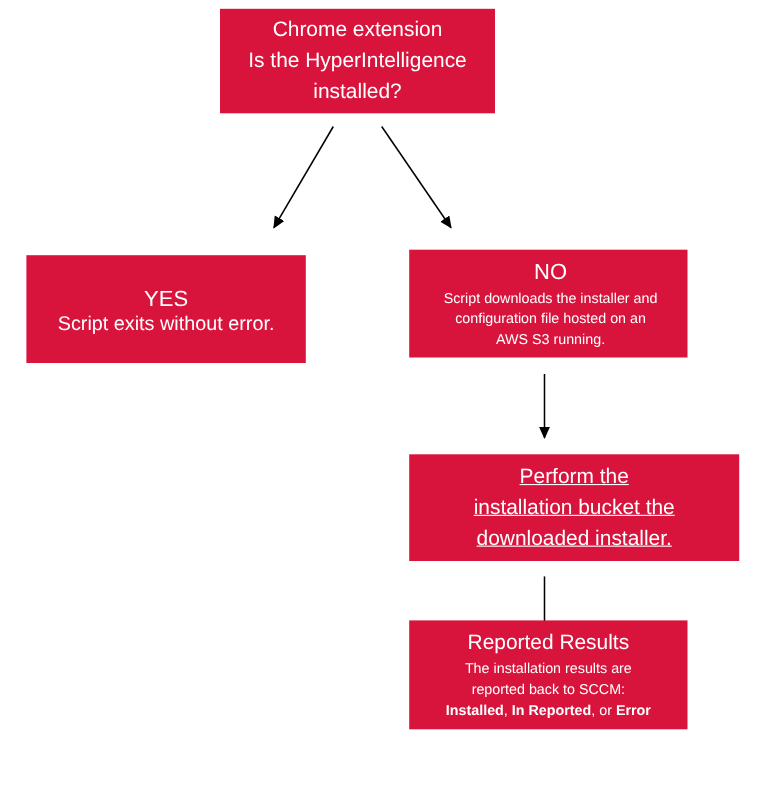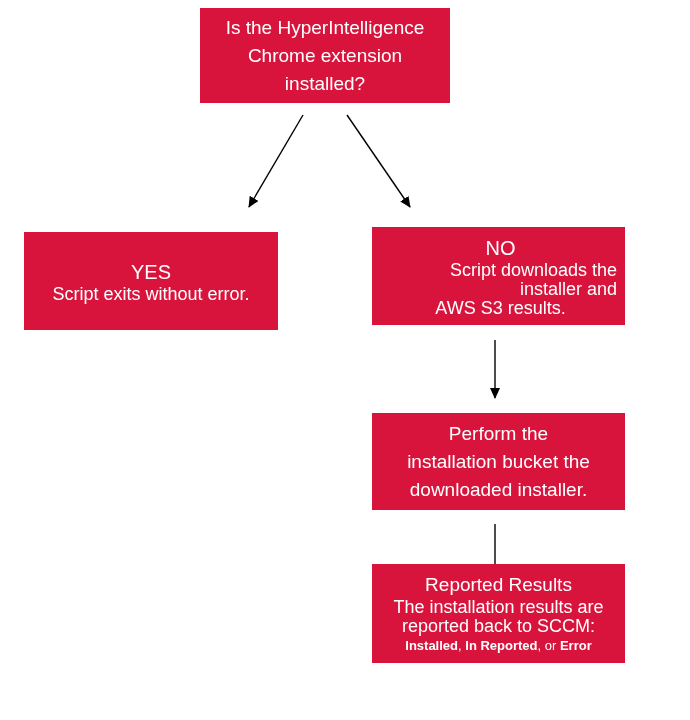--- a/index.html
+++ b/index.html
@@ -27,27 +27,27 @@
     flex-direction:column;
     justify-content:center;
     align-items:center;
     text-align:center;
     box-sizing:border-box;
     padding:4px 8px;
   }
   .node-question { left:200px; top:8px;  width:250px; height:95px; }
   .node-yes      { left:24px;  top:220px; width:254px; height:98px;margin-top:12px; }
   .node-no       { left:372px; top:227px; width:253px; height:98px;padding-left:12px; }
-  .node-perform  { left:372px; top:413px; width:253px; height:97px; }
+  .node-perform  { left:372px; top:413px; width:300px; height:97px;text-decoration:underline; }
   .node-results  { left:372px; top:564px; width:253px; height:99px; }
 
   .big-line   { font-size:19px; line-height:28px; font-weight:400; }
   .node-title { font-size:20px; line-height:26px; font-weight:400; }
   .node-body  { font-size:18px; line-height:19px; font-weight:400; }
-  .body-line  { font-size:18px; line-height:19px;text-align:right; }
+  .body-line  { font-size:13px; line-height:19px; }
   .status-line{ font-size:13px; line-height:19px; }
   .status-line b { font-weight:700;text-align:center; }
 </style>
 </head>
 <body>
 
 <div class="canvas">
 
   <svg class="arrows" width="690" height="720" viewBox="0 0 690 720">
     <defs>
@@ -55,34 +55,35 @@
         <path d="M0,0 L11,5 L0,10 z" fill="var(--ink)"></path>
       </marker>
     </defs>
     <line x1="303" y1="115" x2="249" y2="207" stroke="var(--ink)" stroke-width="1.4" marker-end="url(#ah)"></line>
     <line x1="347" y1="115" x2="410" y2="207" stroke="var(--ink)" stroke-width="1.4" marker-end="url(#ah)"></line>
     <line x1="495" y1="340" x2="495" y2="398" stroke="var(--ink)" stroke-width="1.4" marker-end="url(#ah)"></line>
     <line x1="495" y1="524" x2="495" y2="580" stroke="var(--ink)" stroke-width="1.4" marker-end="url(#ah)"></line>
   </svg>
 
   <div class="node node-question">
+    <div class="big-line">Chrome extension</div>
     <div class="big-line">Is the HyperIntelligence</div>
-    <div class="big-line">Chrome extension</div>
     <div class="big-line">installed?</div>
   </div>
 
   <div class="node node-yes">
     <div class="node-title">YES</div>
     <div class="node-body">Script exits without error.</div>
   </div>
 
   <div class="node node-no">
     <div class="node-title">NO</div>
     <div class="body-line">Script downloads the installer and</div>
-    <div class="body-line">AWS S3 results.</div>
+    <div class="body-line">configuration file hosted on an</div>
+    <div class="body-line">AWS S3 running.</div>
   </div>
 
   <div class="node node-perform">
     <div class="big-line">Perform the</div>
     <div class="big-line">installation bucket the</div>
     <div class="big-line">downloaded installer.</div>
   </div>
 
   <div class="node node-results">
     <div class="node-title" style="font-size:19px;">Reported Results</div>

